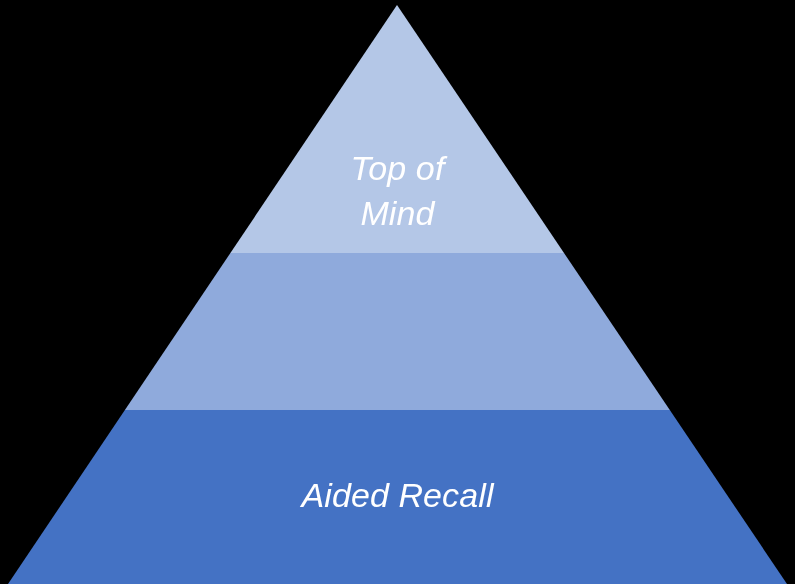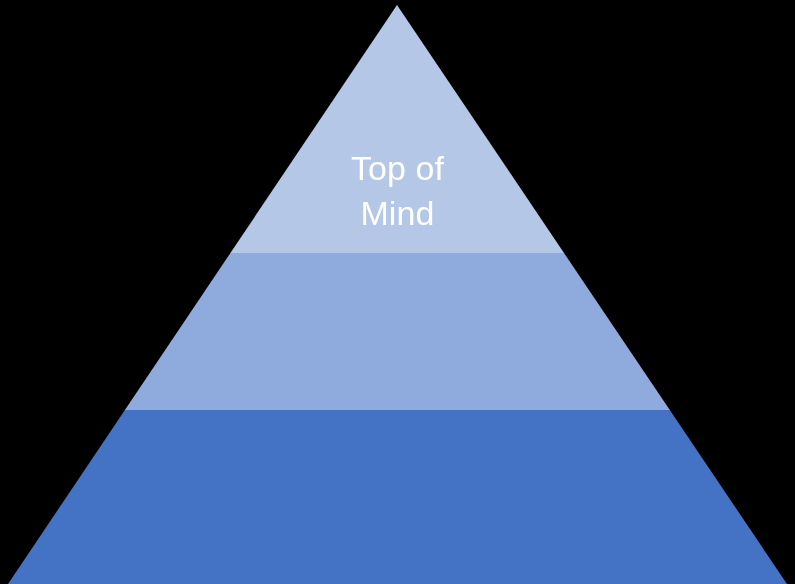--- a/index.html
+++ b/index.html
@@ -34,20 +34,21 @@
     width: 795px;
     text-align: center;
     color: #FFFFFF;
     font-family: "Liberation Sans", sans-serif;
     font-size: 34px;
     font-weight: 400;
     line-height: 45px;
     letter-spacing: 0.1px;
     white-space: pre-line;
     pointer-events: none;
+    font-style: italic;
   }
   #tier-label-top-of-mind {
     top: 146px;
   }
   #tier-label-unaided-recall {
     top: 310px;
   }
   #tier-label-aided-recall {
     top: 473px;
   }
@@ -60,14 +61,15 @@
   <svg id="pyramid-svg" viewBox="0 0 795 584" xmlns="http://www.w3.org/2000/svg">
     <polygon id="tier-shape-top" points="397.0,5.0 564.0,253.0 230.4,253.0" fill="#B4C7E7"></polygon>
     <polygon id="tier-shape-middle" points="230.4,253.0 564.0,253.0 669.8,410.0 124.9,410.0" fill="#8FAADC"></polygon>
     <polygon id="tier-shape-bottom" points="124.9,410.0 669.8,410.0 787.0,584.0 8.0,584.0" fill="#4472C4"></polygon>
   </svg>
 
   <div class="tier-label" id="tier-label-top-of-mind" style="color: rgb(255, 255, 255);">Top of
 Mind</div>
 
 
+  <div class="tier-label" id="tier-label-aided-recall" style="color: rgb(255, 255, 255);">Aided Recall</div>
 
 </div>
 
 </body></html>

